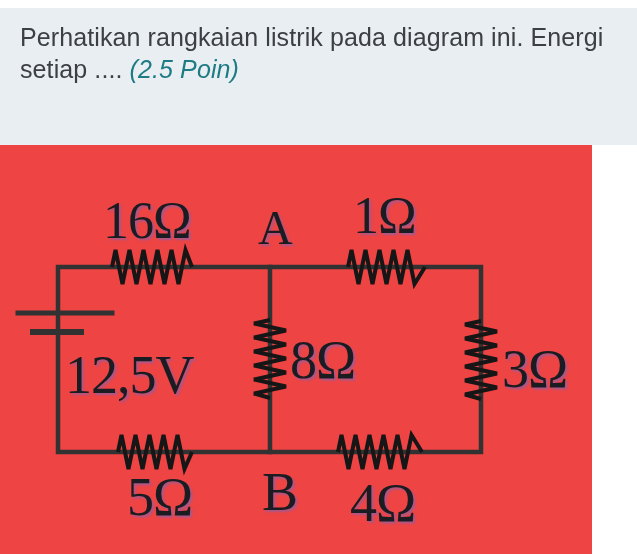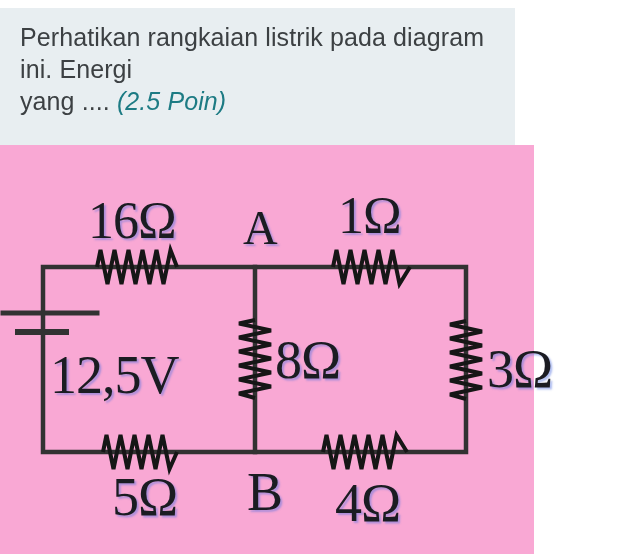--- a/index.html
+++ b/index.html
@@ -6,41 +6,42 @@
   body{
     width:637px;height:554px;
     background:#ffffff;
     overflow:hidden;
     font-family:"Liberation Sans", sans-serif;
   }
   .top-strip{
     width:637px;height:8px;background:#ffffff;
   }
   .question-card{
-    width:515px;height:137px;
+    width:637px;height:137px;
     background:#e8eef1;
     box-sizing:border-box;
     padding:13px 20px 0 20px;
   }
   .q-line{
     display:block;
     font-size:25px;
     line-height:32px;
     color:#3c4043;
     white-space:pre-wrap;
     letter-spacing:0.1px;
   }
   .points{
     color:#1d7b84;
     font-style:italic;
   }
   .circuit-wrap{
-    width:534px;height:409px;
-    background:#f9a8d4;
+    width:577px;height:409px;
+    background:#ef4444;
     position:relative;
+    padding-left:15px;
   }
   svg{display:block;}
   .wire{
     stroke:#323232;stroke-width:4.5;fill:none;
     stroke-linecap:square;stroke-linejoin:miter;
   }
   .coil{
     stroke:#161616;stroke-width:4;fill:none;
     stroke-linejoin:miter;stroke-linecap:butt;
   }
@@ -54,21 +55,21 @@
     text-shadow:2px 2px 2px rgba(80,110,225,0.45);
   }
 </style>
 </head>
 <body>
 
 <div class="top-strip"></div>
 
 <section class="question-card">
   <span class="q-line">Perhatikan rangkaian listrik pada diagram ini. Energi</span>
-  <span class="q-line"><span>yang .... </span><span class="points">(2.5 Poin)</span></span>
+  <span class="q-line"><span>setiap .... </span><span class="points">(2.5 Poin)</span></span>
 </section>
 
 <div class="circuit-wrap">
   <svg width="637" height="409" viewBox="0 145 637 409">
 
     <path class="wire" d="M43 267 H466 V452 H43 Z"></path>
 
     <path class="wire" d="M255 267 V452"></path>
 
     <g>

